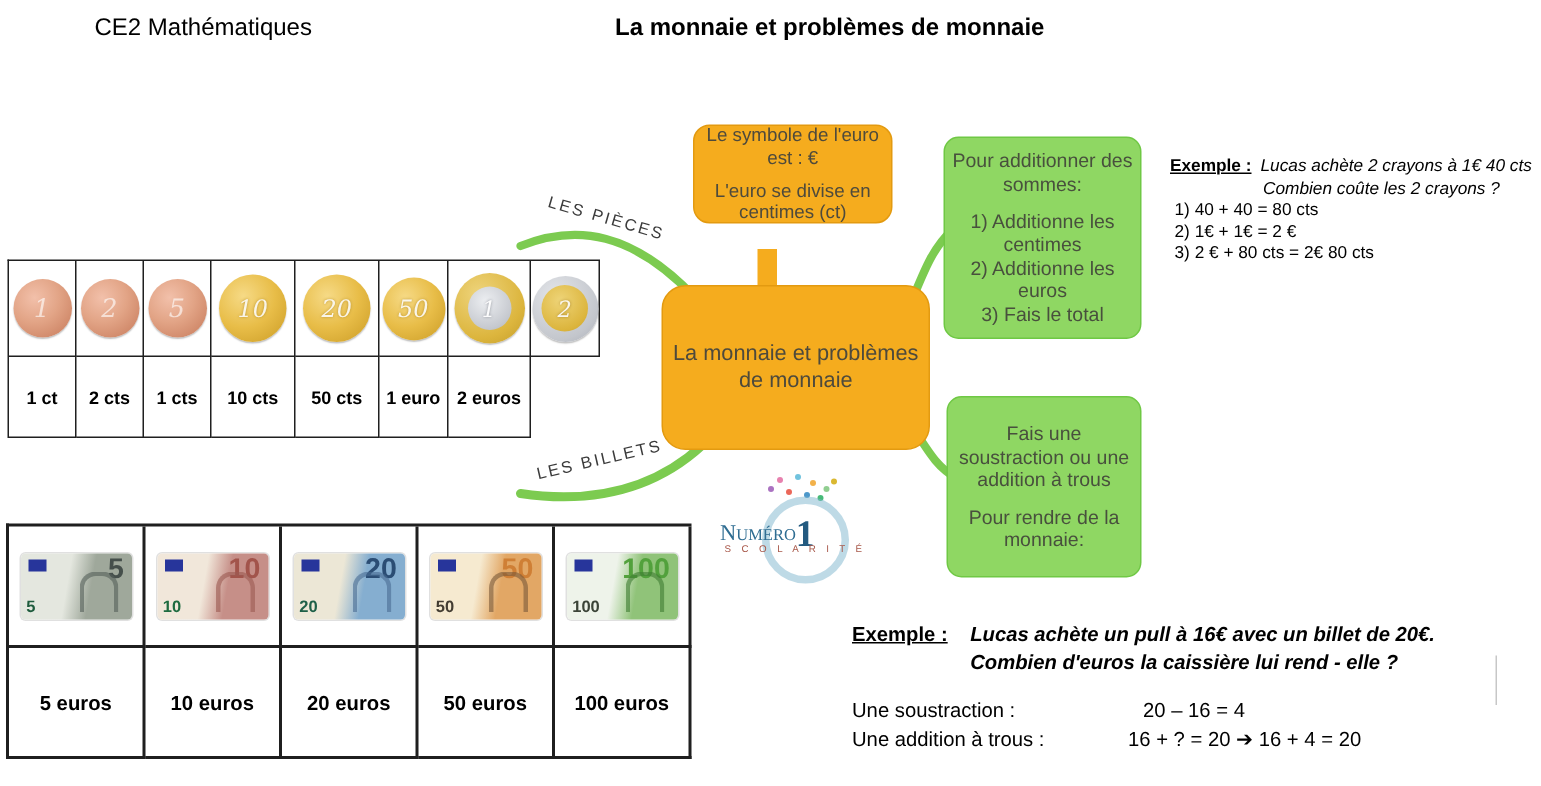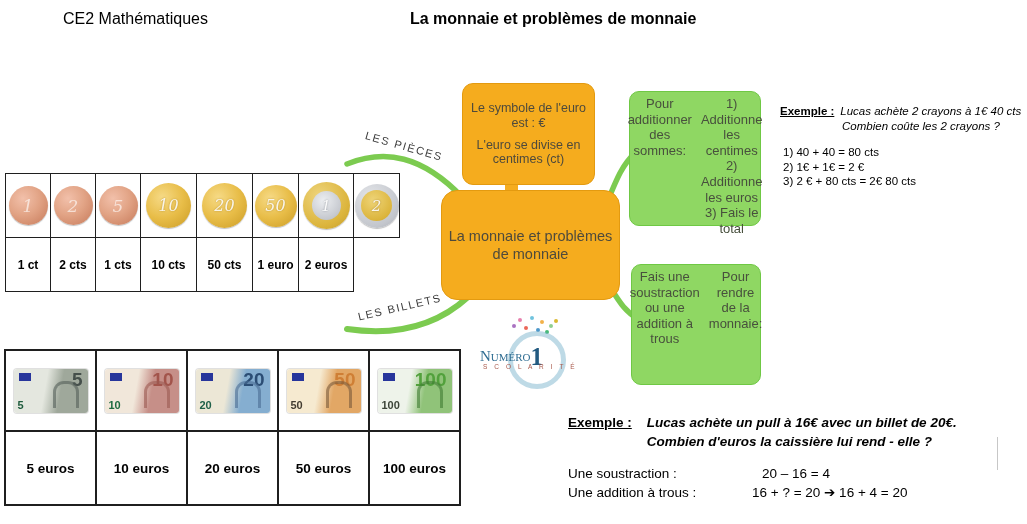--- a/index.html
+++ b/index.html
@@ -12,24 +12,24 @@
   
   .course-title{left:63px;top:10px;font-size:16px;font-weight:normal;}
   .page-title{left:410px;top:10px;font-size:16px;font-weight:bold;}
 
   
   svg.branches{left:0;top:0;z-index:1;}
   .mm-stem{left:505px;top:166px;width:13px;height:28px;background:#F5AC1E;z-index:2;}
   .mm-box{background:#F5AC1E;border:1.5px solid #e39a10;border-radius:11px;
     color:#4e4a3c;text-align:center;display:flex;flex-direction:column;
     justify-content:center;box-sizing:border-box;z-index:3;}
-  .mm-topbox{left:462px;top:83px;width:133px;height:102px;font-size:12.5px;line-height:1.18;gap:7px;padding:4px 5px;}
+  .mm-topbox{left:462px;top:83px;width:133px;height:66px;font-size:12.5px;line-height:1.18;gap:7px;padding:4px 5px;}
   .mm-center{left:441px;top:190px;width:179px;height:110px;border-radius:16px;font-size:14.5px;line-height:1.25;padding:6px;}
   .mm-green{background:#8FD763;border:1.5px solid #6fc844;border-radius:10px;
-    color:#48503d;text-align:center;display:flex;
+    color:#48503d;text-align:center;display:flex;flex-direction:column;
     justify-content:center;box-sizing:border-box;z-index:3;font-size:13px;line-height:1.2;}
   .mm-green1{left:629px;top:91px;width:132px;height:135px;gap:9px;padding:4px 3px;}
   .mm-green2{left:631px;top:264px;width:130px;height:121px;gap:9px;padding:4px 5px;}
   .branch-label{font-size:11px;letter-spacing:1.6px;color:#3b3b3b;z-index:2;white-space:nowrap;}
   .lbl-pieces{left:364px;top:140px;transform:rotate(16deg);}
   .lbl-billets{left:357px;top:301px;transform:rotate(-13deg);}
 
   
   .ctable{left:5px;top:173px;display:grid;z-index:2;
     grid-template-columns:45px 45px 45px 56px 56px 46px 55px 46px;
@@ -69,21 +69,21 @@
   .note .arch{position:absolute;right:9px;bottom:5px;width:20px;height:24px;
     border:3px solid var(--arch);border-bottom:none;border-radius:11px 11px 0 0;opacity:.6;}
   .note .small-num{position:absolute;left:4px;bottom:2px;font-weight:bold;font-size:11px;color:var(--small);}
 
   
   .ex-top{left:780px;top:104px;font-size:11.5px;line-height:14.5px;}
   .ex-top .row1{display:flex;gap:6px;}
   .ex-label{font-weight:bold;text-decoration:underline;white-space:nowrap;}
   .ital{font-style:italic;}
   .ex-top .line2{margin-left:62px;}
-  .ex-top .steps{margin-top:12px;margin-left:3px;}
+  .ex-top .steps{margin-left:3px;}
   .ex-bottom{left:568px;top:413px;font-size:13.5px;line-height:19px;}
   .ex-bottom .row1{display:flex;gap:15px;}
   .ex-bottom .story{font-style:italic;font-weight:bold;}
   .ex-bottom .calcs{margin-top:13px;}
   .calc-label1{display:inline-block;width:194px;}
   .calc-label2{display:inline-block;width:184px;}
   .stray-line{left:997px;top:437px;width:1px;height:33px;background:#c7c7c7;}
 
   
   .logo{left:478px;top:316px;width:108px;height:72px;z-index:2;}

